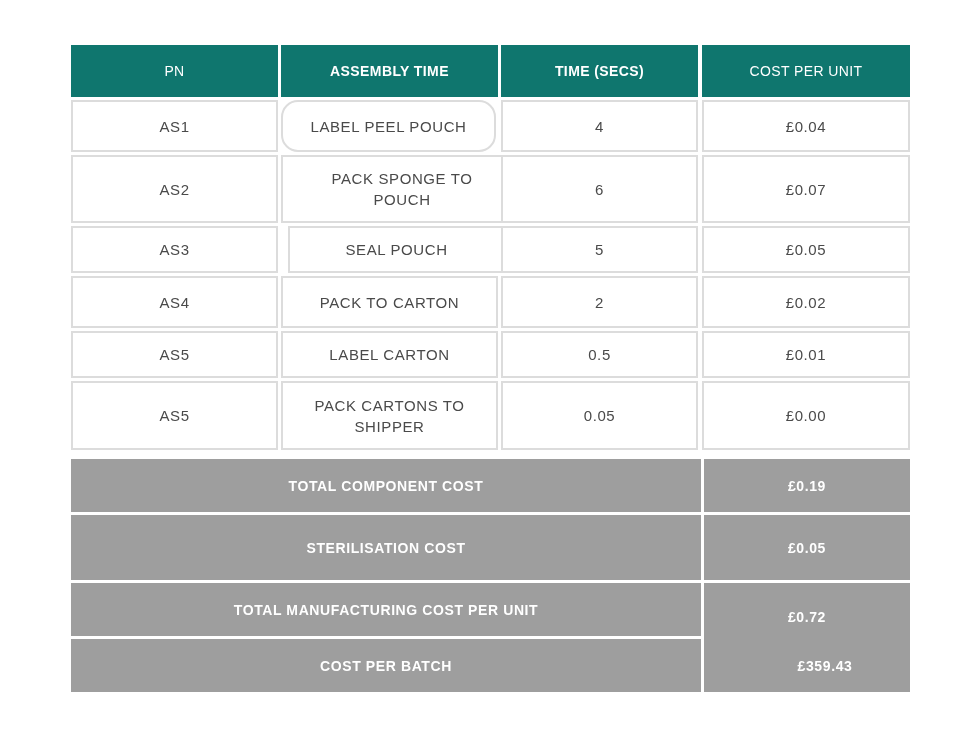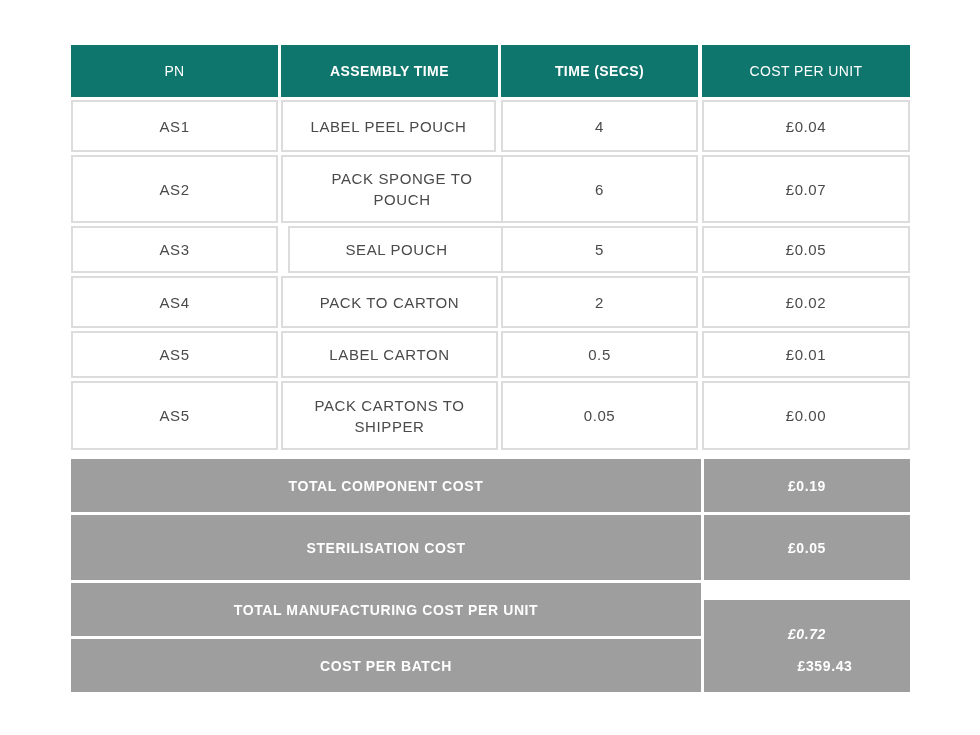--- a/index.html
+++ b/index.html
@@ -12,21 +12,21 @@
 </style>
 </head>
 <body>
 
 <div class="abs hdr" style="left:71px;top:45px;width:207px;height:52px;">PN</div>
 <div class="abs hdr bold" style="left:281px;top:45px;width:217px;height:52px;">ASSEMBLY TIME</div>
 <div class="abs hdr bold" style="left:501px;top:45px;width:197px;height:52px;">TIME (SECS)</div>
 <div class="abs hdr" style="left:702px;top:45px;width:208px;height:52px;">COST PER UNIT</div>
 
 <div class="abs cell" style="left:71px;top:100px;width:207px;height:52px;">AS1</div>
-<div class="abs cell" style="left:281px;top:100px;width:215px;height:52px;">LABEL PEEL POUCH</div>
+<div class="abs cell" style="left:281px;top:100px;width:215px;height:52px;border-radius:17px;">LABEL PEEL POUCH</div>
 <div class="abs cell" style="left:501px;top:100px;width:197px;height:52px;">4</div>
 <div class="abs cell" style="left:702px;top:100px;width:208px;height:52px;">£0.04</div>
 
 <div class="abs cell" style="left:71px;top:155px;width:207px;height:68px;">AS2</div>
 <div class="abs cell" style="left:281px;top:155px;width:242px;height:68px;">PACK SPONGE TO POUCH</div>
 <div class="abs cell" style="left:501px;top:155px;width:197px;height:68px;">6</div>
 <div class="abs cell" style="left:702px;top:155px;width:208px;height:68px;">£0.07</div>
 
 <div class="abs cell" style="left:71px;top:226px;width:207px;height:47px;">AS3</div>
 <div class="abs cell" style="left:288px;top:226px;width:217px;height:47px;">SEAL POUCH</div>
@@ -48,16 +48,16 @@
 <div class="abs cell" style="left:501px;top:381px;width:197px;height:69px;">0.05</div>
 <div class="abs cell" style="left:702px;top:381px;width:208px;height:69px;">£0.00</div>
 
 <div class="abs sum" style="left:71px;top:459px;width:630px;height:53px;">TOTAL COMPONENT COST</div>
 <div class="abs sum" style="left:704px;top:459px;width:206px;height:53px;">£0.19</div>
 
 <div class="abs sum" style="left:71px;top:515px;width:630px;height:65px;">STERILISATION COST</div>
 <div class="abs sum" style="left:704px;top:515px;width:206px;height:65px;">£0.05</div>
 
 <div class="abs sum" style="left:71px;top:583px;width:630px;height:53px;">TOTAL MANUFACTURING COST PER UNIT</div>
-<div class="abs sum" style="left:704px;top:600px;width:206px;height:68px;font-style:italic;">£0.72</div>
+<div class="abs sum" style="left:704px;top:583px;width:206px;height:68px;">£0.72</div>
 
 <div class="abs sum" style="left:71px;top:639px;width:630px;height:53px;">COST PER BATCH</div>
 <div class="abs sum" style="left:704px;top:639px;width:206px;height:53px;padding-left:36px;">£359.43</div>
 
 </body></html>

